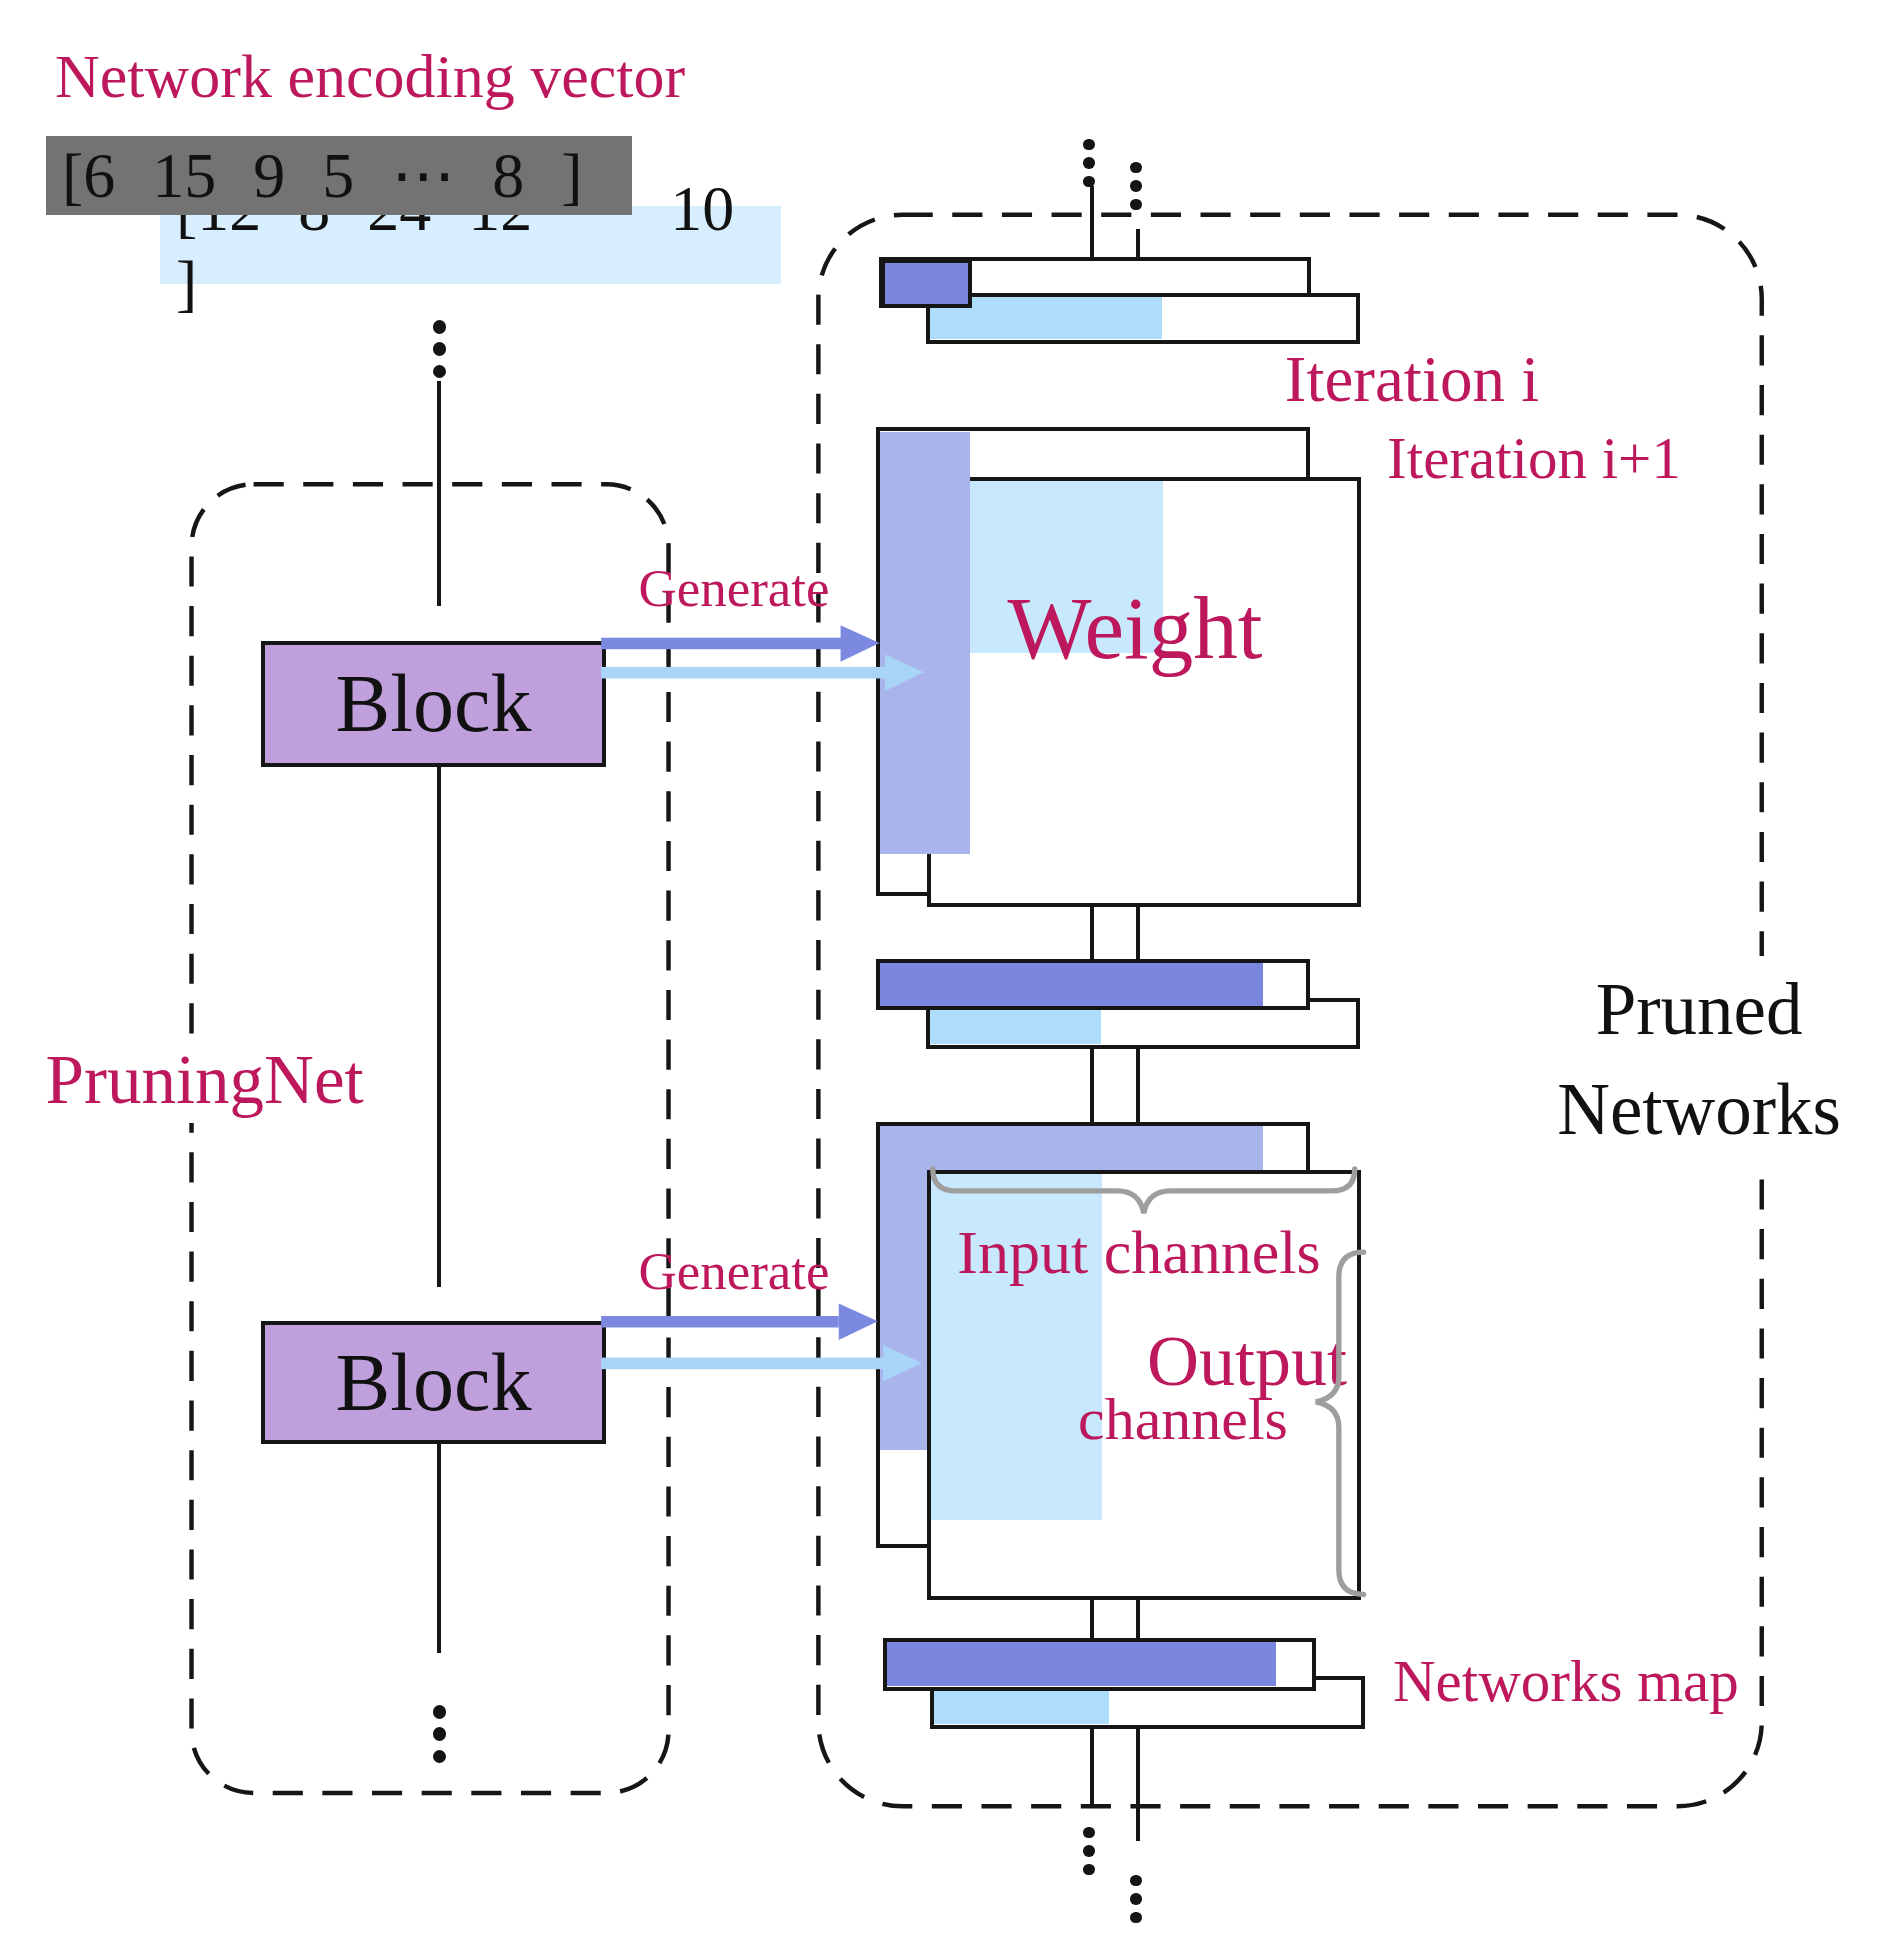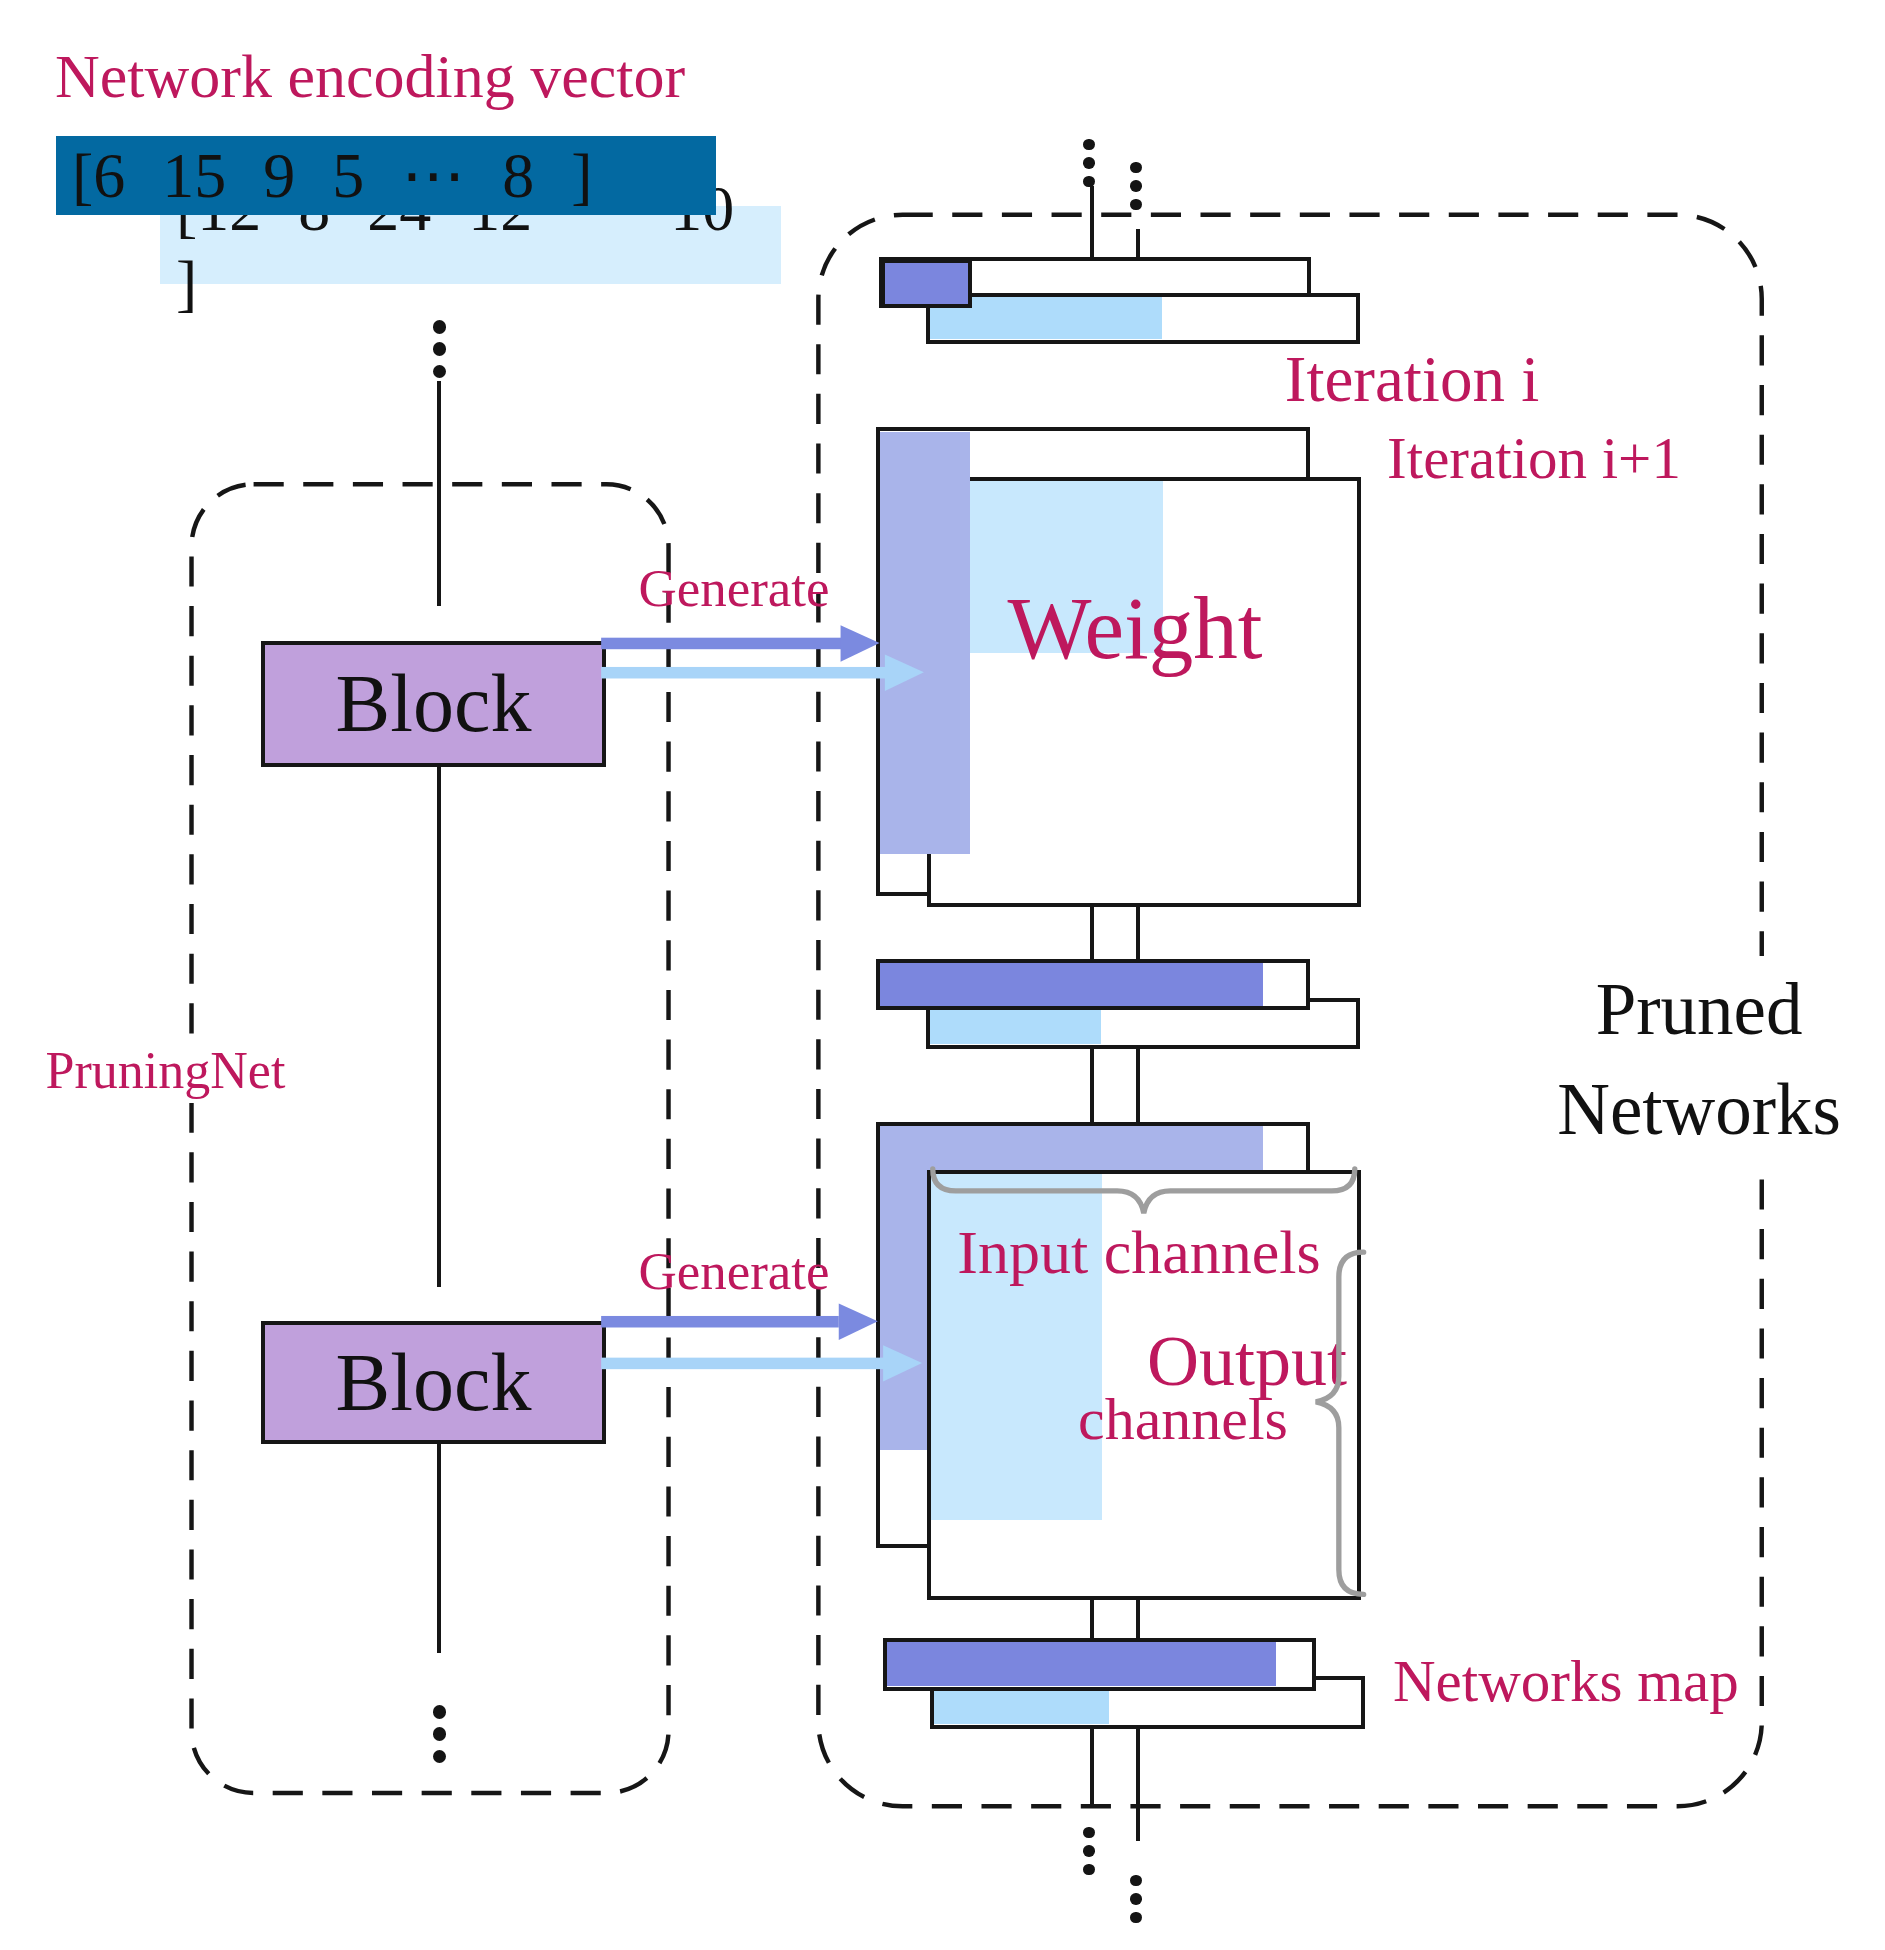--- a/index.html
+++ b/index.html
@@ -33,21 +33,21 @@
   <svg width="1885" height="1951" viewBox="0 0 2126 2200" style="z-index:0">
     <rect x="216" y="546" width="538" height="1476" rx="70" ry="70" fill="none" stroke="#161616" stroke-width="5" stroke-dasharray="34 22"></rect>
     <rect x="923" y="242" width="1064" height="1795" rx="95" ry="95" fill="none" stroke="#161616" stroke-width="5" stroke-dasharray="34 22"></rect>
   </svg>
 
   <div class="txt" style="left:55px;top:41px;font-size:62px;z-index:7">Network encoding vector</div>
 
   <div class="vecbox" style="left:160px;top:206px;width:621px;height:78px;background:#d6eefd;z-index:5">
     <span class="vectext">[12 8 24 12 ⋯ 10 ]</span>
   </div>
-  <div class="vecbox" style="left:56px;top:136px;width:660px;height:79px;background:#0369a1;z-index:6">
+  <div class="vecbox" style="left:46px;top:136px;width:586px;height:79px;background:#737373;z-index:6">
     <span class="vectext">[6 15 9 5 ⋯ 8 ]</span>
   </div>
 
   <div class="vdots" style="left:433px;top:316px;z-index:2">
     <div class="dot"></div>
       <div class="dot"></div>
       <div class="dot"></div>
   </div>
 
   <div class="vline" style="left:437px;top:381px;height:225px;z-index:1"></div>
@@ -60,21 +60,21 @@
   <div class="block" style="left:261px;top:1285px;width:345px;height:123px;z-index:2">
     <span>Block</span>
   </div>
 
   <div class="vdots" style="left:433px;top:1701px;z-index:2">
     <div class="dot"></div>
       <div class="dot"></div>
       <div class="dot"></div>
   </div>
 
-  <div class="txt lbl-bg" style="left:35px;top:1037px;font-size:52px;z-index:7">PruningNet</div>
+  <div class="txt lbl-bg" style="left:35px;top:1037px;font-size:69px;z-index:7">PruningNet</div>
 
   <div class="txt ctr" style="left:734px;top:588px;font-size:53px;z-index:7">Generate</div>
   <div class="txt ctr" style="left:734px;top:1271px;font-size:53px;z-index:7">Generate</div>
 
   <div class="vdots small" style="left:1083px;top:135px;z-index:1">
     <div class="dot"></div>
       <div class="dot"></div>
       <div class="dot"></div>
   </div>
   <div class="vdots small" style="left:1130px;top:158px;z-index:1">

